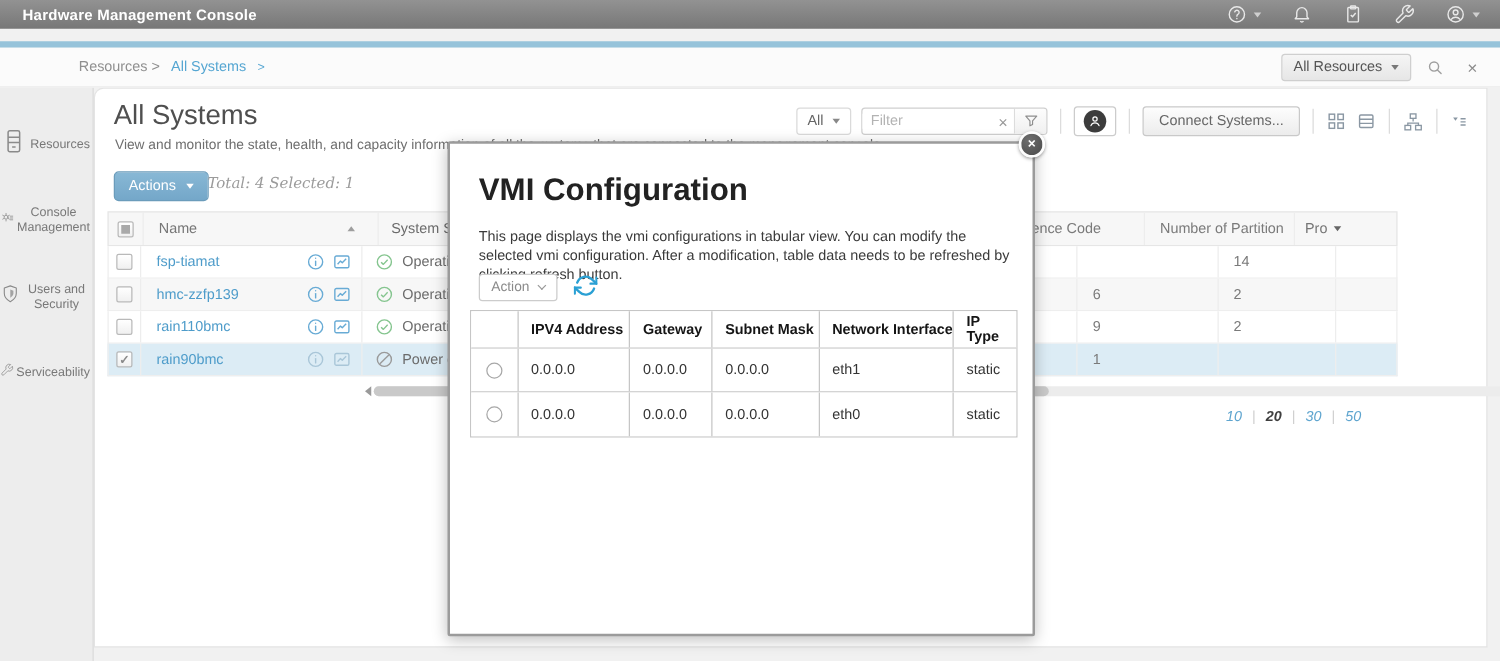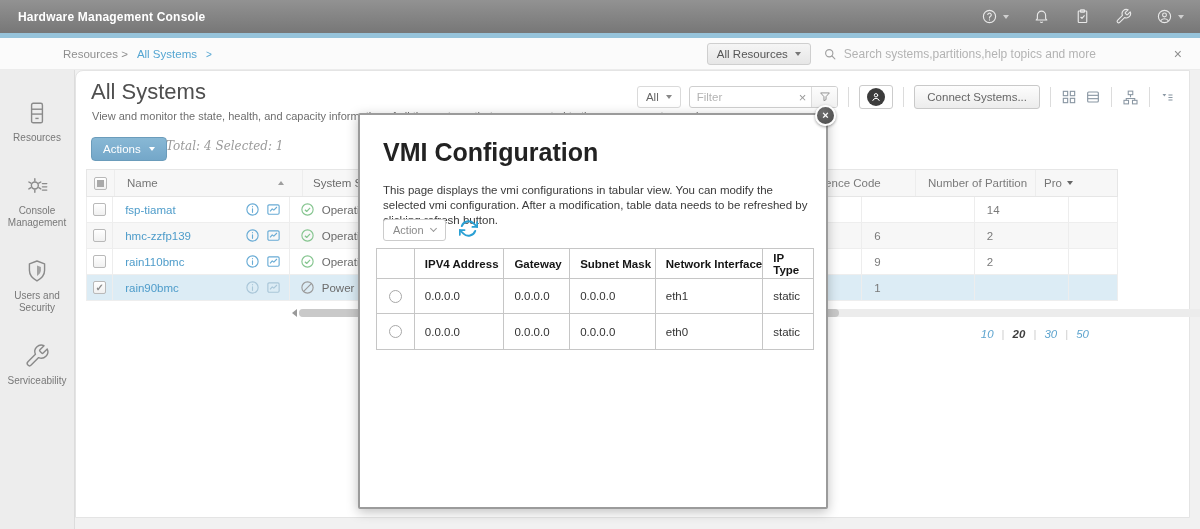--- a/index.html
+++ b/index.html
@@ -2,21 +2,21 @@
 <html><head>
 <meta charset="utf-8">
 <style>
   * { margin:0; padding:0; box-sizing:border-box; }
   html,body { width:1200px; height:529px; }
   body { font-family:"Liberation Sans", sans-serif; background:#f1f1f1; }
   #app { position:relative; width:1200px; height:529px; background:#f1f1f1; overflow:hidden; }
   svg { display:block; }
 
   
-  .titlebar { position:absolute; left:0; top:0; width:100%; height:33px;
+  .titlebar { position:absolute; left:0; top:0; width:100%; height:23px;
     background:linear-gradient(#929292,#777); display:flex; align-items:center; z-index:6; }
   .tb-title { margin-left:18px; color:#fff; font-size:12px; font-weight:bold; letter-spacing:.2px; }
   .tb-icons { margin-left:auto; margin-right:16px; display:flex; align-items:center; gap:24px; }
   .tb-ic { display:flex; align-items:center; gap:5px; color:#e8e8e8; cursor:pointer; }
   .crt { width:0; height:0; border-left:3.5px solid transparent; border-right:3.5px solid transparent;
     border-top:4px solid currentColor; display:inline-block; }
   .tb-ic .crt { color:#cfcfcf; }
 
   .bluestrip { position:absolute; left:0; top:33px; width:100%; height:5px; background:#96c3da; z-index:6; }
 
@@ -34,21 +34,21 @@
     display:flex; gap:7px; align-items:center; cursor:pointer;margin-left:30px; }
   .scope-btn .crt { color:#777; }
   .gs-icon { margin:0 6px 0 12px; color:#9f9f9f; }
   .gsearch input { border:none; outline:none; background:transparent; width:318px; font-size:12px; color:#444; }
   input::placeholder { color:#b3b3b3; }
   .gx { color:#8d8d8d; font-size:14px; margin-left:8px; padding:0 4px; cursor:pointer; }
 
   
   .sidebar { position:absolute; left:0; top:70px; width:75px; height:459px; background:#ededed;
     border-right:1px solid #dcdcdc; padding-top:30px; z-index:2; }
-  .sb-item { display:flex; flex-direction:column; align-items:center; margin-bottom:29px;
+  .sb-item { display:flex; flex-direction:row; align-items:center; margin-bottom:29px;
     color:#787878; font-size:10px; line-height:12px; text-align:center; cursor:pointer; }
   .sb-item svg { color:#8a8a8a; margin-bottom:6px; }
   .sb-label { padding:0 2px; }
 
   
   .card { position:absolute; left:75px; top:70px; width:1115px; height:448px; background:#fff;
     border:1px solid #e4e4e4; border-top-left-radius:8px; z-index:1; }
   .page-title { position:absolute; left:15px; top:8px; font-size:22px; font-weight:400; color:#4f4f4f; }
   .page-desc { position:absolute; left:16px; top:39px; font-size:11px; color:#6e6e6e; width:1085px; white-space:nowrap; }
 
@@ -207,21 +207,20 @@
       <button class="scope-btn">
         <span>All Resources</span>
         <i class="crt"></i>
       </button>
       <span class="gs-icon">
         <svg viewBox="0 0 24 24" width="15" height="15" fill="none" stroke="currentColor" stroke-width="1.8" stroke-linecap="round">
             <circle cx="10" cy="10" r="5.8"></circle>
             <line x1="14.3" y1="14.3" x2="19" y2="19"></line>
           </svg>
       </span>
-      <input placeholder="Search systems,partitions,help topics and more" style="">
       <span class="gx">×</span>
     </div>
   </div>
 
   <nav class="sidebar">
     <div class="sb-item">
       <svg viewBox="0 0 24 24" width="26" height="26" fill="none" stroke="currentColor" stroke-width="1.3">
           <rect x="7" y="3" width="10" height="18" rx="1.5"></rect>
           <line x1="7" y1="8.5" x2="17" y2="8.5"></line>
           <line x1="7" y1="13" x2="17" y2="13"></line>

